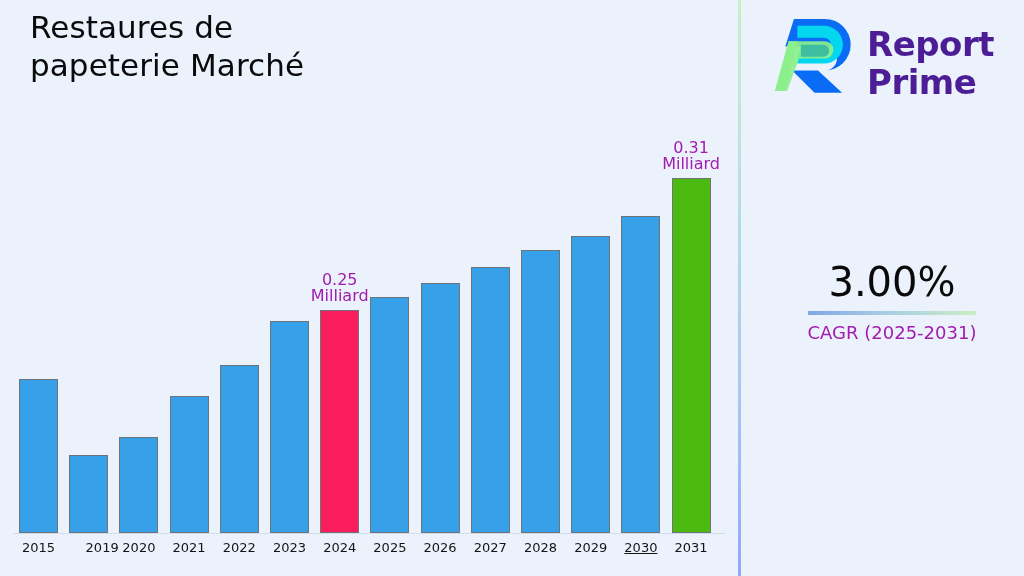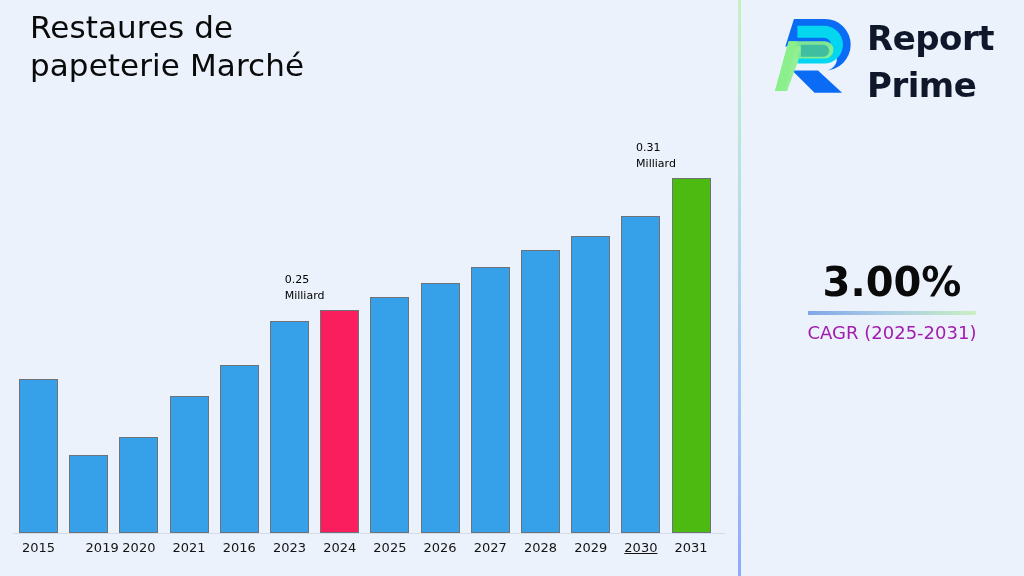--- a/index.html
+++ b/index.html
@@ -71,24 +71,24 @@
   }
   .bar.highlight-current {
     background: #FA1E5F;
   }
   .bar.highlight-forecast {
     background: #4CBA10;
   }
   .bar-label {
     position: absolute;
     width: 110px;
-    text-align: left;
-    font-size: 11px;
+    text-align: center;
+    font-size: 16px;
     line-height: 16px;
-    color: #000000;
+    color: #a21caf;
     white-space: pre-line;
   }
   .x-tick {
     position: absolute;
     top: 540px;
     width: 60px;
     text-align: center;
     font-size: 13px;
     color: #141414;
   }
@@ -104,41 +104,41 @@
   #brand-mark {
     position: absolute;
     left: 0px;
     top: 2px;
     width: 86px;
     height: 86px;
   }
   #brand-text {
     position: absolute;
     left: 92px;
-    top: 5px;
+    top: 15px;
     font-size: 34px;
-    line-height: 47px;
+    line-height: 38px;
     font-weight: 700;
-    color: #0f172a;
+    color: #4c1d95;
     letter-spacing: -0.5px;
     white-space: pre-line;
   }
 
   #cagr-block {
     position: absolute;
     left: 760px;
     top: 258px;
     width: 264px;
     text-align: center;
   }
   #cagr-value {
     font-size: 40px;
     line-height: 48px;
     color: #0A0A0A;
-    font-weight: 700;
+    font-weight: 400;
   }
   #cagr-rule {
     width: 168px;
     height: 4px;
     margin: 5px auto 6px auto;
     background: linear-gradient(to right, #7FA7E8 0%, #A9CBE6 45%, #C9EFC2 100%);
   }
   #cagr-caption {
     font-size: 18px;
     line-height: 24px;
@@ -169,21 +169,21 @@
         <div class="bar" style="left: 521px; height: 283px;"></div>
         <div class="bar" style="left: 571.2px; height: 297px;"></div>
         <div class="bar" style="left: 621.4px; height: 317px;"></div>
         <div class="bar highlight-forecast" style="left: 671.6px; height: 355px;"></div>
       </div>
     <div id="xticks">
         <div class="x-tick" style="left: 8.5px;">2015</div>
         <div class="x-tick" style="left: 58.7px; text-align: right;">2019</div>
         <div class="x-tick" style="left: 108.9px;">2020</div>
         <div class="x-tick" style="left: 159.1px;">2021</div>
-        <div class="x-tick" style="left: 209.3px;">2016</div>
+        <div class="x-tick" style="left: 209.3px;">2022</div>
         <div class="x-tick" style="left: 259.5px;">2023</div>
         <div class="x-tick" style="left: 309.7px;">2024</div>
         <div class="x-tick" style="left: 359.9px;">2025</div>
         <div class="x-tick" style="left: 410.1px;">2026</div>
         <div class="x-tick" style="left: 460.3px;">2027</div>
         <div class="x-tick" style="left: 510.5px;">2028</div>
         <div class="x-tick" style="left: 560.7px;">2029</div>
         <div class="x-tick" style="left: 610.9px; text-decoration: underline;">2030</div>
         <div class="x-tick" style="left: 661.1px;">2031</div>
       </div>

